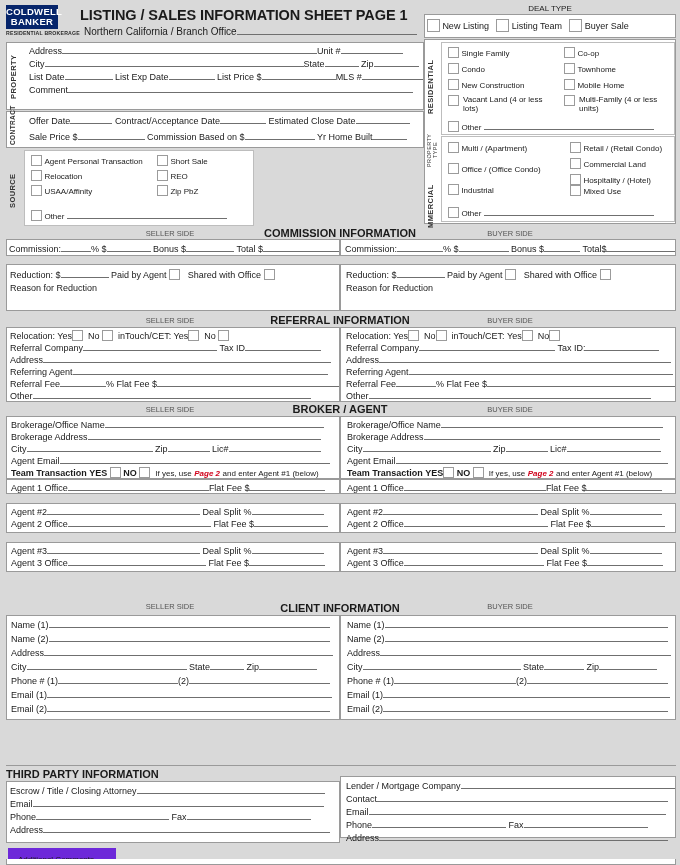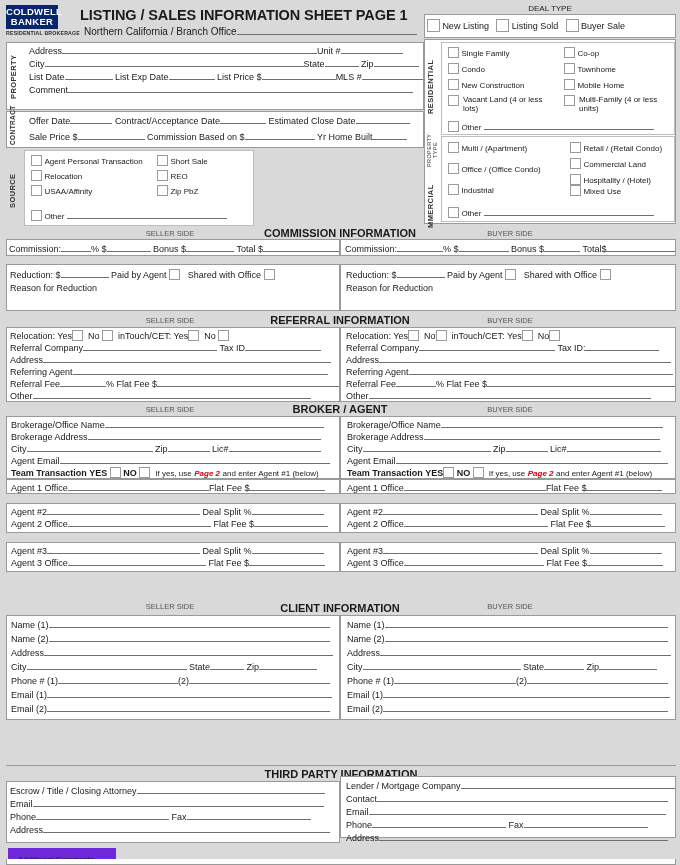--- a/index.html
+++ b/index.html
@@ -67,21 +67,21 @@
     <span class="subtitle">Northern California / Branch Office</span><span class="ln" style="width:180px"></span>
   </div>
 
   <div style="position:absolute;left:424px;top:4px;width:252px;height:9px;" class="band">
     <div style="text-align:center;font-size:8px;">DEAL TYPE</div>
   </div>
   <div class="white" style="position:absolute;left:424px;top:14px;width:252px;height:24px;padding:4px 2px;">
     <span class="cbw"></span>
     <span class="fld">New Listing</span>
     <span class="cbw" style="margin-left:5px"></span>
-    <span class="fld">Listing Sold</span>
+    <span class="fld">Listing Team</span>
     <span class="cbw" style="margin-left:5px"></span>
     <span class="fld">Buyer Sale</span>
   </div>
 
   <div class="white" style="position:absolute;left:424px;top:39px;width:252px;height:185px;">
     <div class="vlabel" style="position:absolute;left:1px;top:2px;width:12px;height:90px;font-weight:bold;">RESIDENTIAL</div>
     <div class="vlabel" style="position:absolute;left:1px;top:92px;width:12px;height:36px;font-size:5.5px;">PROPERTY TYPE</div>
     <div class="vlabel" style="position:absolute;left:1px;top:92px;width:12px;height:90px;font-weight:bold;margin-top:35px;">COMMERCIAL</div>
 
     <div class="white" style="position:absolute;left:16px;top:2px;width:234px;height:93px;border:1px solid #bdbdbd;">
@@ -349,21 +349,21 @@
       <div class="row fld" style="margin-bottom:3px;"><span>City</span><span class="ln" style="width:158px"></span> <span>State</span><span class="ln" style="width:40px"></span> <span>Zip</span><span class="ln" style="width:58px"></span></div>
       <div class="row fld" style="margin-bottom:3px;"><span>Phone # (1)</span><span class="ln" style="width:122px"></span><span>(2)</span><span class="ln" style="width:141px"></span></div>
       <div class="row fld" style="margin-bottom:3px;"><span>Email (1)</span><span class="ln" style="width:287px"></span></div>
       <div class="row fld"><span>Email (2)</span><span class="ln" style="width:285px"></span></div>
     </div>
   </div>
 
   <div style="position:absolute;left:0;top:720px;width:680px;height:45px;background:#d9d9d9;"></div>
 
   <div style="position:absolute;left:6px;top:765px;width:670px;height:16px;background:#d9d9d9;border-top:1px solid #9a9a9a;">
-    <div style="text-align:center;font-size:11px;font-weight:bold;padding-top:2px;">THIRD PARTY INFORMATION</div>
+    <div style="text-align:left;font-size:11px;font-weight:bold;padding-top:2px;">THIRD PARTY INFORMATION</div>
   </div>
 
   <div class="white" style="position:absolute;left:6px;top:781px;width:334px;height:62px;">
     <div style="padding:3px 0 0 3px;">
       <div class="row fld" style="margin-bottom:2px;"><span>Escrow / Title / Closing Attorney</span><span class="ln" style="width:188px"></span></div>
       <div class="row fld" style="margin-bottom:2px;"><span>Email</span><span class="ln" style="width:291px"></span></div>
       <div class="row fld" style="margin-bottom:2px;"><span>Phone</span><span class="ln" style="width:133px"></span> <span>Fax</span><span class="ln" style="width:124px"></span></div>
       <div class="row fld"><span>Address</span><span class="ln" style="width:287px"></span></div>
     </div>
   </div>

